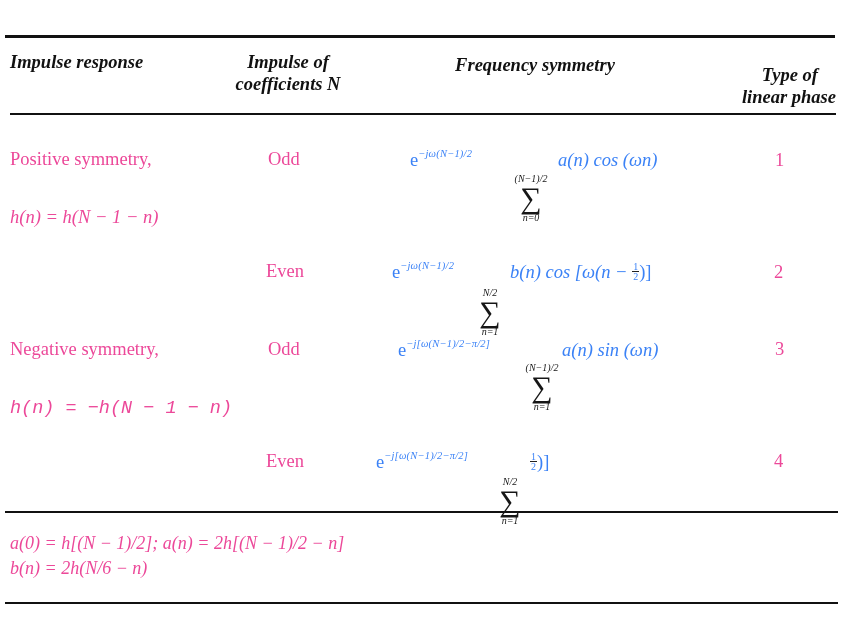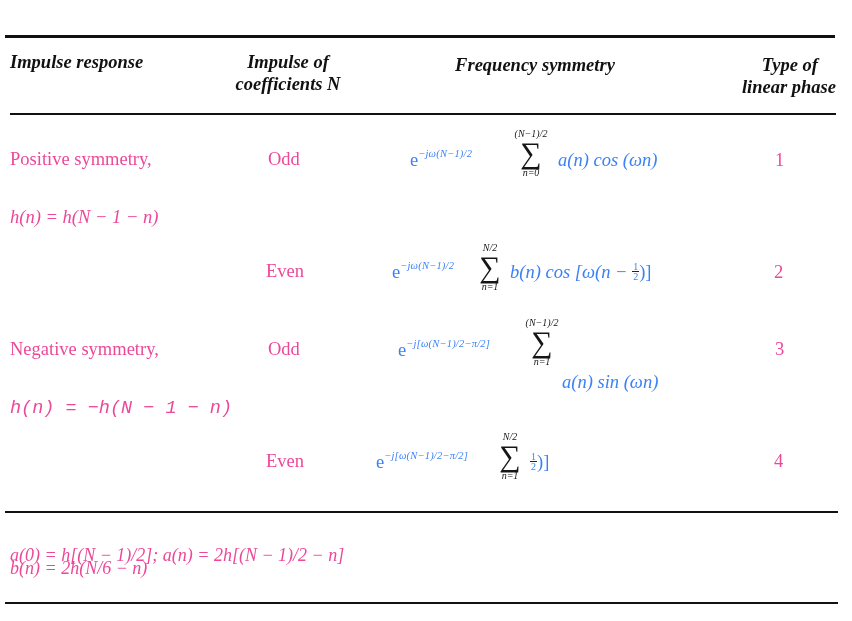--- a/index.html
+++ b/index.html
@@ -8,21 +8,21 @@
       font-family: "Liberation Serif", "DejaVu Serif", serif;
       color: #161616;
     }
     .rule { position: absolute; background: #111; }
     .abs { position: absolute; white-space: nowrap; }
     .hdr { font-weight: bold; font-style: italic; font-size: 18.5px; line-height: 22px; color: #111; text-align: center; }
     .cell { font-size: 18.5px; color: #ec4899; }
     .it { font-style: italic; }
     .math { font-size: 18.5px; color: #3b82f6; }
     .expo { font-size: 10.5px; position: relative; top: -9px; letter-spacing: 0.2px; }
-    .sum { position: absolute; display: inline-block; text-align: center; }
+    .sum { position: absolute; display: inline-block; text-align: center; margin-top: 45px; }
     .sum .sigma { font-size: 30px; line-height: 28px; display: block; }
     .sum .lim { font-size: 10px; line-height: 11px; display: block; font-style: italic; }
     .frac { display: inline-block; font-size: 10px; line-height: 9px; vertical-align: middle; text-align: center; position: relative; top: -2px; }
     .frac span { display: block; }
     .frac .num { border-bottom: 1px solid #222; padding: 0 1px; }
     .center { text-align: center; }
   </style>
 </head>
 <body>
 
@@ -34,21 +34,21 @@
 <div class="abs hdr" style="left:10px; top:51px;">
   <div>Impulse response</div>
 </div>
 <div class="abs hdr center" style="left:222px; top:51px; width:132px;">
   <div style="text-align:center;">Impulse of</div>
   <div>coefficients N</div>
 </div>
 <div class="abs hdr center" style="left:430px; top:54px; width:210px;">
   <div>Frequency symmetry</div>
 </div>
-<div class="abs hdr" style="left:728px; top:54px; width:108px; text-align:right;">
+<div class="abs hdr" style="left:728px; top:64px; width:108px; text-align:right;">
   <div style="padding-right:18px;">Type of</div>
   <div>linear phase</div>
 </div>
 
 <div class="abs cell" style="left:10px; top:149px;">Positive symmetry,</div>
 <div class="abs cell it" style="left:10px; top:207px;text-align:right;">h(n) = h(N − 1 − n)</div>
 <div class="abs cell" style="left:268px; top:149px;">Odd</div>
 <div class="abs math" style="left:410px; top:150px;">
   <span>e</span><span class="expo it">−jω(N−1)/2</span>
 </div>
@@ -78,31 +78,31 @@
 <div class="abs cell it" style="left:10px; top:398px;font-family:Liberation Mono, monospace;">h(n) = −h(N − 1 − n)</div>
 <div class="abs cell" style="left:268px; top:339px;">Odd</div>
 <div class="abs math" style="left:398px; top:340px;">
   <span>e</span><span class="expo it">−j[ω(N−1)/2−π/2]</span>
 </div>
 <div class="sum" style="left:516px; top:317px; width:52px;">
   <span class="lim">(N−1)/2</span>
   <span class="sigma">∑</span>
   <span class="lim">n=1</span>
 </div>
-<div class="abs math it" style="left:562px; top:340px;margin-top:32px;">a(n) sin (ωn)</div>
+<div class="abs math it" style="left:562px; top:340px;">a(n) sin (ωn)</div>
 <div class="abs cell" style="left:775px; top:339px;">3</div>
 
 <div class="abs cell" style="left:266px; top:451px;">Even</div>
 <div class="abs math" style="left:376px; top:452px;">
   <span>e</span><span class="expo it">−j[ω(N−1)/2−π/2]</span>
 </div>
 <div class="sum" style="left:490px; top:431px; width:40px;">
   <span class="lim">N/2</span>
   <span class="sigma">∑</span>
   <span class="lim">n=1</span>
 </div>
 <div class="abs math" style="left:530px; top:452px;">
   <span class="frac"><span class="num">1</span><span>2</span></span><span>)]</span>
 </div>
 <div class="abs cell" style="left:774px; top:451px;">4</div>
 
-<div class="abs cell it" style="left:10px; top:533px; font-size:18px;margin-top:12px;">a(0) = h[(N − 1)/2]; a(n) = 2h[(N − 1)/2 − n]</div>
+<div class="abs cell it" style="left:10px; top:533px; font-size:18px;">a(0) = h[(N − 1)/2]; a(n) = 2h[(N − 1)/2 − n]</div>
 <div class="abs cell it" style="left:10px; top:558px; font-size:18px;">b(n) = 2h(N/6 − n)</div>
 
 </body></html>

